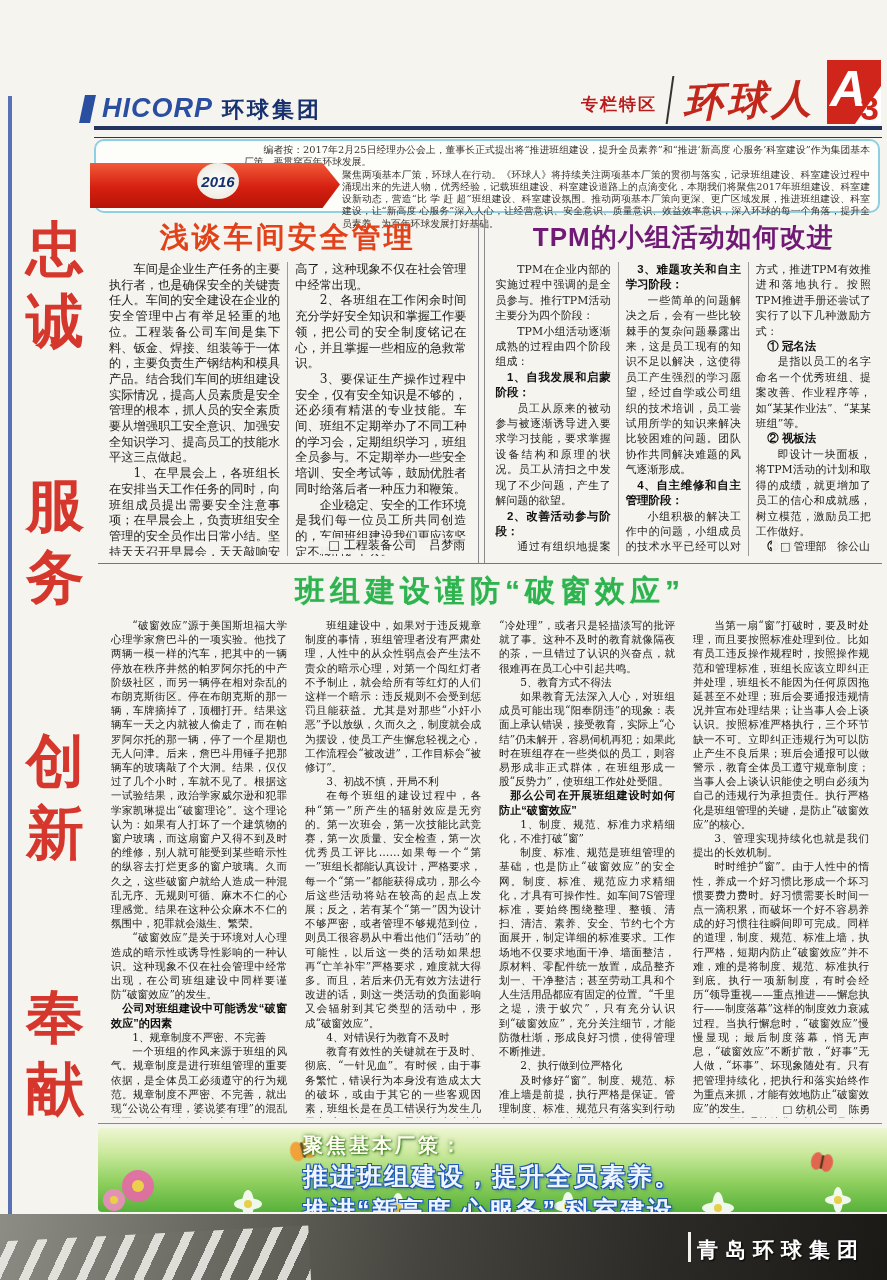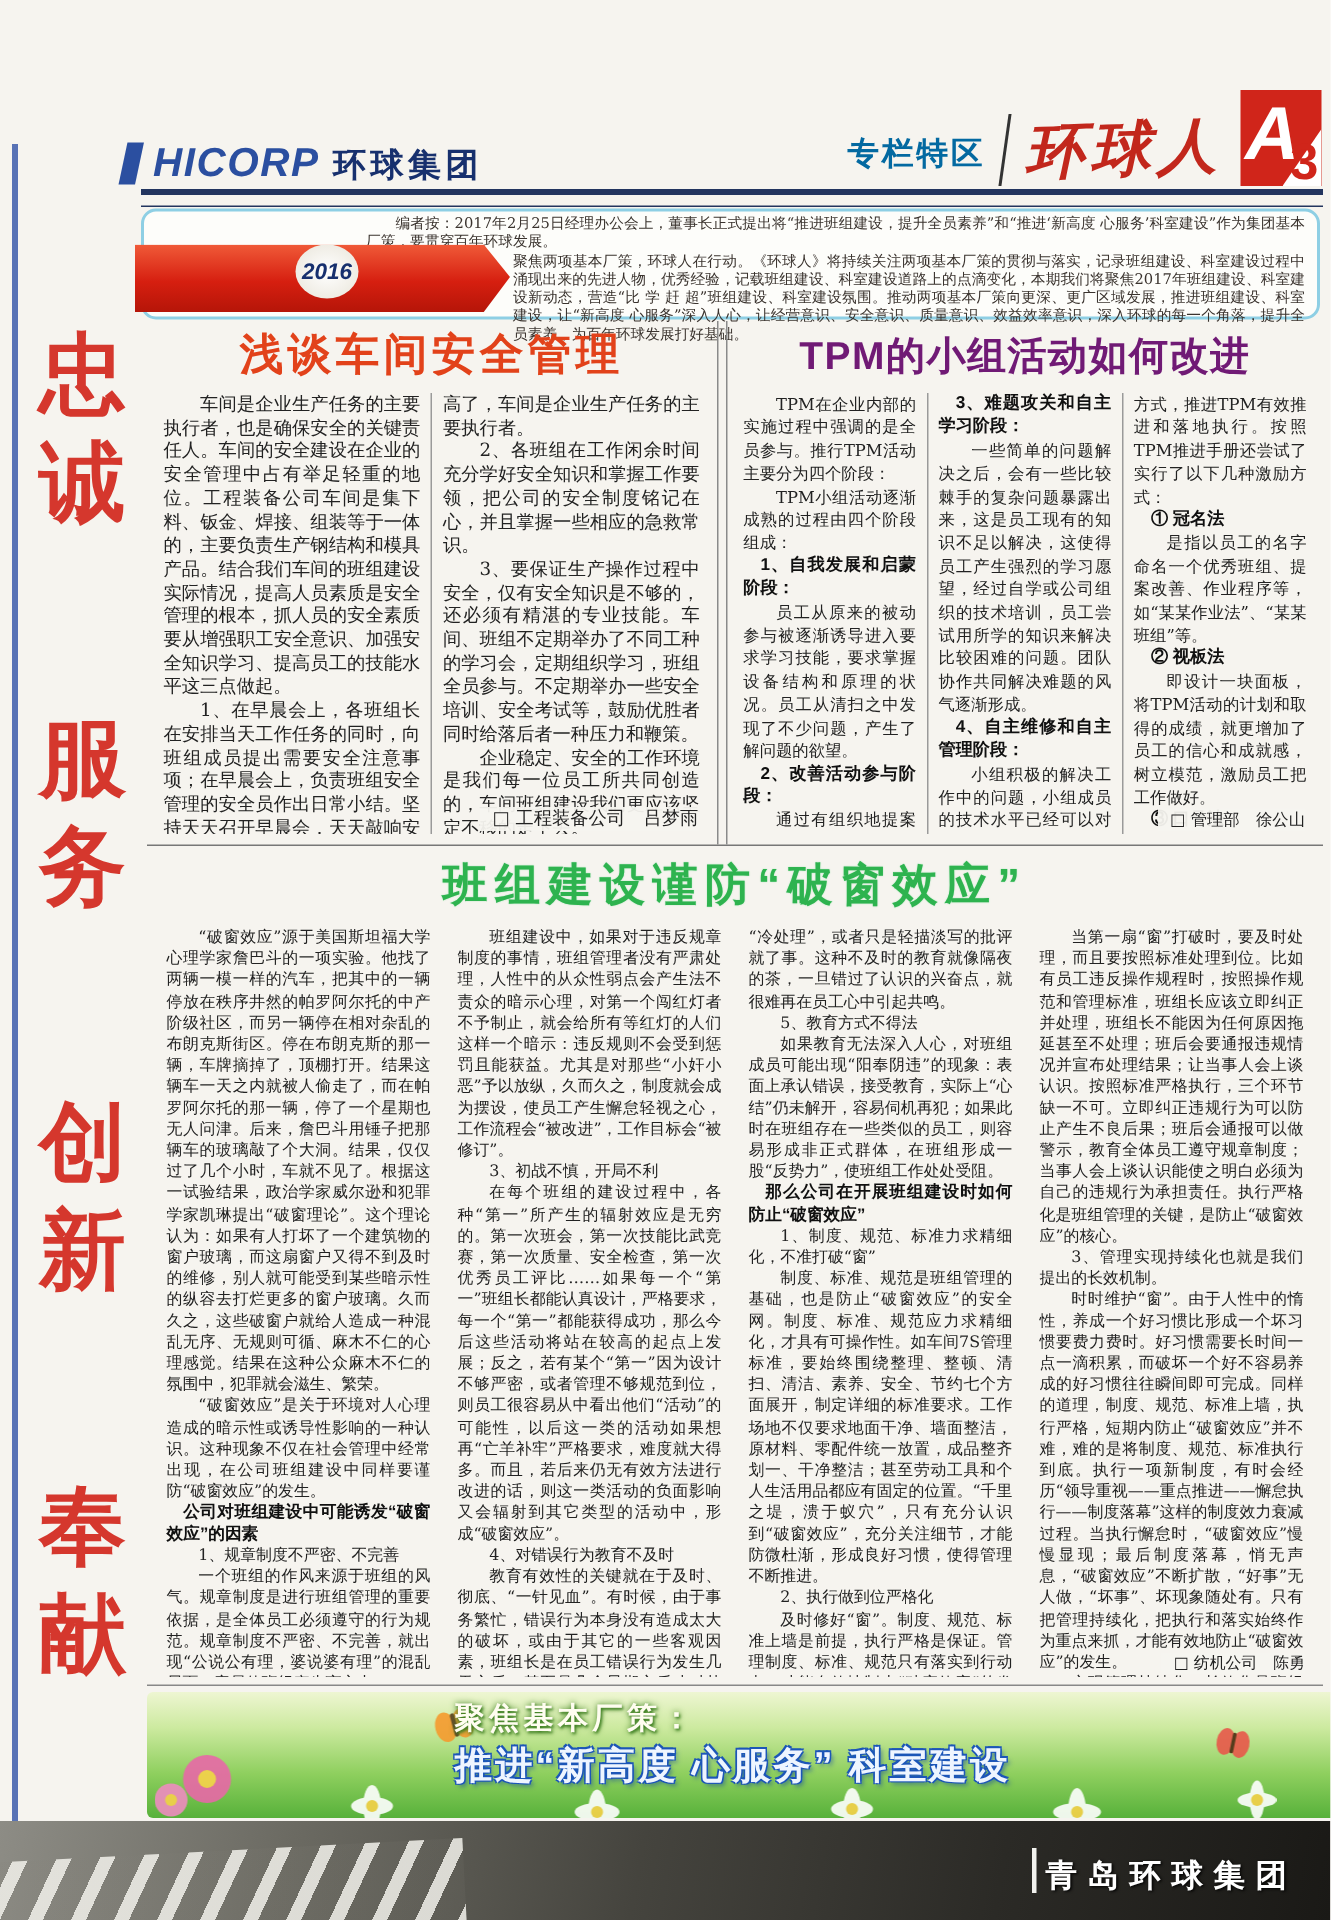--- a/index.html
+++ b/index.html
@@ -5,21 +5,21 @@
   html,body{margin:0;padding:0;}
   .page{position:relative;width:887px;height:1280px;background:#f6f4ef;overflow:hidden;
         font-family:"DejaVu Serif","Liberation Serif",serif;color:#222;}
   
   .left-line{position:absolute;left:8px;top:96px;width:4px;height:1118px;background:#5872b5;}
   .mast-left{position:absolute;left:82px;top:92px;display:flex;align-items:center;gap:9px;}
   .logo-mark{width:11px;height:28px;background:#2b4fa0;transform:skewX(-12deg);}
   .logo-en{font:italic bold 27px "Liberation Sans",sans-serif;color:#2b4fa0;letter-spacing:1px;}
   .logo-cn{font:bold 22px "Liberation Sans",sans-serif;color:#17306e;letter-spacing:3px;padding-top:3px;}
   .mast-right{position:absolute;right:6px;top:60px;height:64px;display:flex;align-items:flex-end;gap:12px;}
-  .section-name{font-size:21px;font-weight:bold;color:#0369a1;padding-bottom:8px;letter-spacing:2px;}
+  .section-name{font-size:17px;font-weight:bold;color:#b91c1c;padding-bottom:8px;letter-spacing:2px;}
   .mast-vline{width:2px;height:48px;background:#333;transform:skewX(-8deg);}
   .paper-name{font-size:40px;color:#c2271c;font-weight:bold;font-style:italic;letter-spacing:4px;
               transform:rotate(-2deg);line-height:1;padding-bottom:4px;}
   .a3box{width:54px;height:64px;background:#d0251a;position:relative;flex:none;}
   .a3box .aletter{position:absolute;left:3px;top:0px;color:#fff;font:bold 50px "Liberation Sans",sans-serif;font-style:italic;}
   .a3box .wedge{position:absolute;right:0;bottom:0;width:26px;height:38px;background:#fff;
                 clip-path:polygon(100% 0,100% 100%,0 100%);}
   .a3box .threenum{position:absolute;right:2px;bottom:-4px;color:#d0251a;font:bold 34px "Liberation Sans",sans-serif;}
   .rule{position:absolute;left:94px;top:126px;width:788px;height:7px;
         border-top:4px solid #23355f;border-bottom:1px solid #23355f;}
@@ -149,21 +149,21 @@
 
   <div class="top-section">
     <div class="article article1">
       <div class="art-title">浅谈车间安全管理</div>
       <div class="cols">
           <div class="col">
             <p>车间是企业生产任务的主要执行者，也是确保安全的关键责任人。车间的安全建设在企业的安全管理中占有举足轻重的地位。工程装备公司车间是集下料、钣金、焊接、组装等于一体的，主要负责生产钢结构和模具产品。结合我们车间的班组建设实际情况，提高人员素质是安全管理的根本，抓人员的安全素质要从增强职工安全意识、加强安全知识学习、提高员工的技能水平这三点做起。</p>
             <p>1、在早晨会上，各班组长在安排当天工作任务的同时，向班组成员提出需要安全注意事项；在早晨会上，负责班组安全管理的安全员作出日常小结。坚持天天召开早晨会，天天敲响安全警钟，久而久之使得班组成员树立安全意识，只有安全意识提</p>
           </div>
           <div class="col">
-            <p class="cont">高了，车间是企业生产任务的主要执行者。</p>
+            <p class="cont">高了，这种现象不仅在社会管理中经常出现。</p>
             <p>2、各班组在工作闲余时间充分学好安全知识和掌握工作要领，把公司的安全制度铭记在心，并且掌握一些相应的急救常识。</p>
             <p>3、要保证生产操作过程中安全，仅有安全知识是不够的，还必须有精湛的专业技能。车间、班组不定期举办了不同工种的学习会，定期组织学习，班组全员参与。不定期举办一些安全培训、安全考试等，鼓励优胜者同时给落后者一种压力和鞭策。</p>
             <p>企业稳定、安全的工作环境是我们每一位员工所共同创造的，车间班组建设我们更应该坚定不移的走下去。</p>
             <p class="sign">□ 工程装备公司　吕梦雨</p>
           </div>
         </div>
     </div>
     <div class="article article2">
       <div class="art-title">TPM的小组活动如何改进</div>
       <div class="cols">
@@ -275,20 +275,21 @@
         </g>
         <g transform="translate(724,34) rotate(12)">
           <ellipse cx="-5" cy="0" rx="6" ry="9" fill="#e8574a"></ellipse>
             <ellipse cx="5" cy="0" rx="6" ry="9" fill="#e8574a"></ellipse>
           <rect x="-1.2" y="-7" width="2.4" height="14" rx="1.2" fill="#4a2a10"></rect>
         </g>
       </g>
     </svg>
     <div class="gb-text">
       <p class="gb-lead">聚焦基本厂策：</p>
+      <p class="gb-line">推进班组建设，提升全员素养。</p>
       <p class="gb-line">推进“新高度 心服务” 科室建设</p>
     </div>
   </div>
 
   <div class="footer-strip">
     <div class="stripes"></div>
     <div class="footer-bar"></div>
     <div class="footer-name">青岛环球集团</div>
   </div>
 

